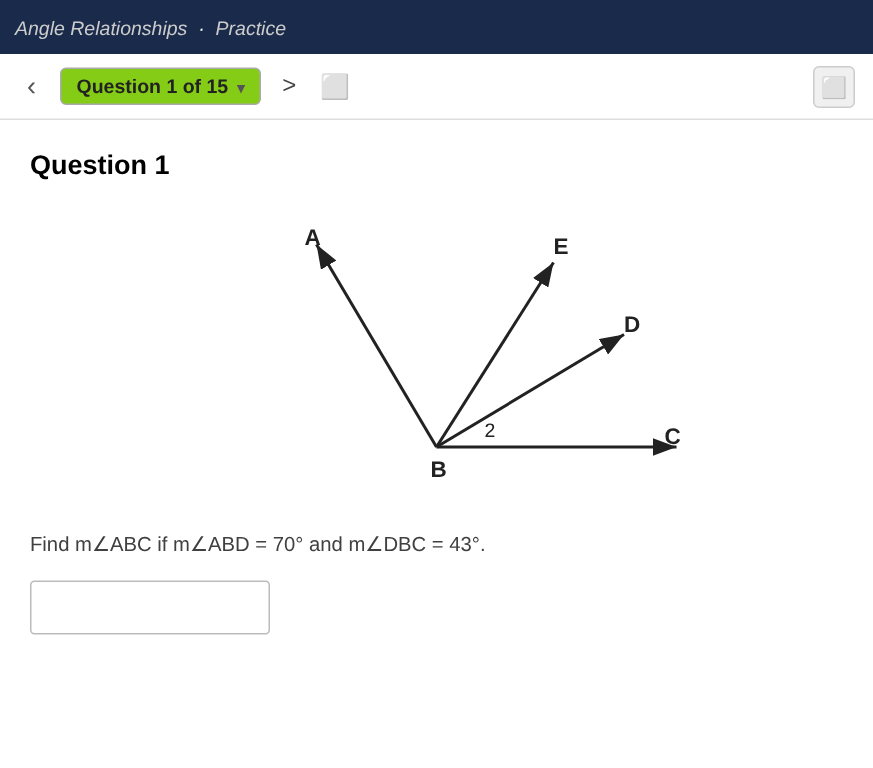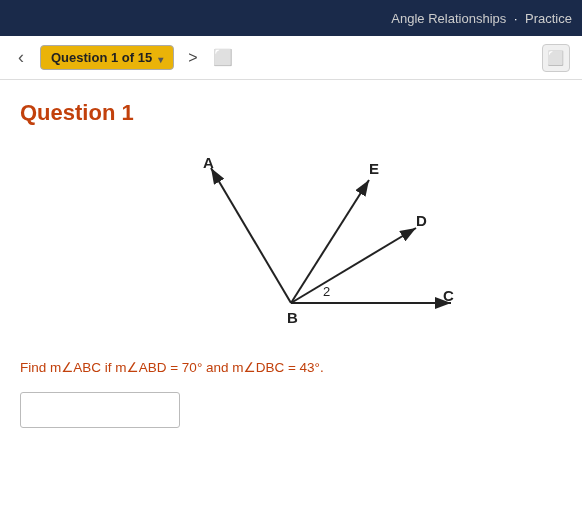--- a/index.html
+++ b/index.html
@@ -18,21 +18,22 @@
       display: flex;
       align-items: center;
       padding: 0 10px;
       gap: 8px;
     }
     .top-bar-title {
       color: #fff;
       font-size: 13px;
       font-weight: 500;
       flex: 1;
-      text-align: right;
+      text-align: left;
+      font-style: italic;
     }
     .top-bar-title span {
       color: #ccc;
     }
 
     
     .question-bar {
       background: #fff;
       border-bottom: 1px solid #ddd;
       height: 44px;
@@ -51,21 +52,21 @@
       border: 1px solid #aaa;
       border-radius: 4px;
       padding: 4px 10px;
       font-size: 13px;
       font-weight: 600;
       color: #222;
       display: flex;
       align-items: flex-end;
       gap: 6px;
       cursor: pointer;
-      background: #eab308;
+      background: #84cc16;
     }
     .question-selector .dropdown-arrow {
       font-size: 10px;
       color: #555;
     }
     .nav-arrow {
       font-size: 16px;
       color: #444;
       cursor: pointer;
       padding: 2px 4px;
@@ -88,43 +89,43 @@
       justify-content: center;
       cursor: pointer;
       font-size: 14px;
     }
 
     
     .main-content {
       padding: 20px 20px 16px 20px;
     }
     .question-title {
-      font-size: 22px;
+      font-size: 18px;
       font-weight: 700;
-      color: #c2410c;
+      color: #000000;
       margin-bottom: 12px;
     }
     .question-text {
       font-size: 14px;
       color: #222;
       margin-bottom: 16px;
     }
 
     
     .diagram-container {
       width: 100%;
       display: flex;
       justify-content: center;
       margin-bottom: 10px;
     }
 
     
     .problem-statement {
       font-size: 13.5px;
-      color: #c2410c;
+      color: #404040;
       margin-bottom: 14px;
       line-height: 1.5;
     }
     .answer-input {
       border: 1px solid #bbb;
       border-radius: 3px;
       width: 160px;
       height: 36px;
       padding: 4px 8px;
       font-size: 14px;

